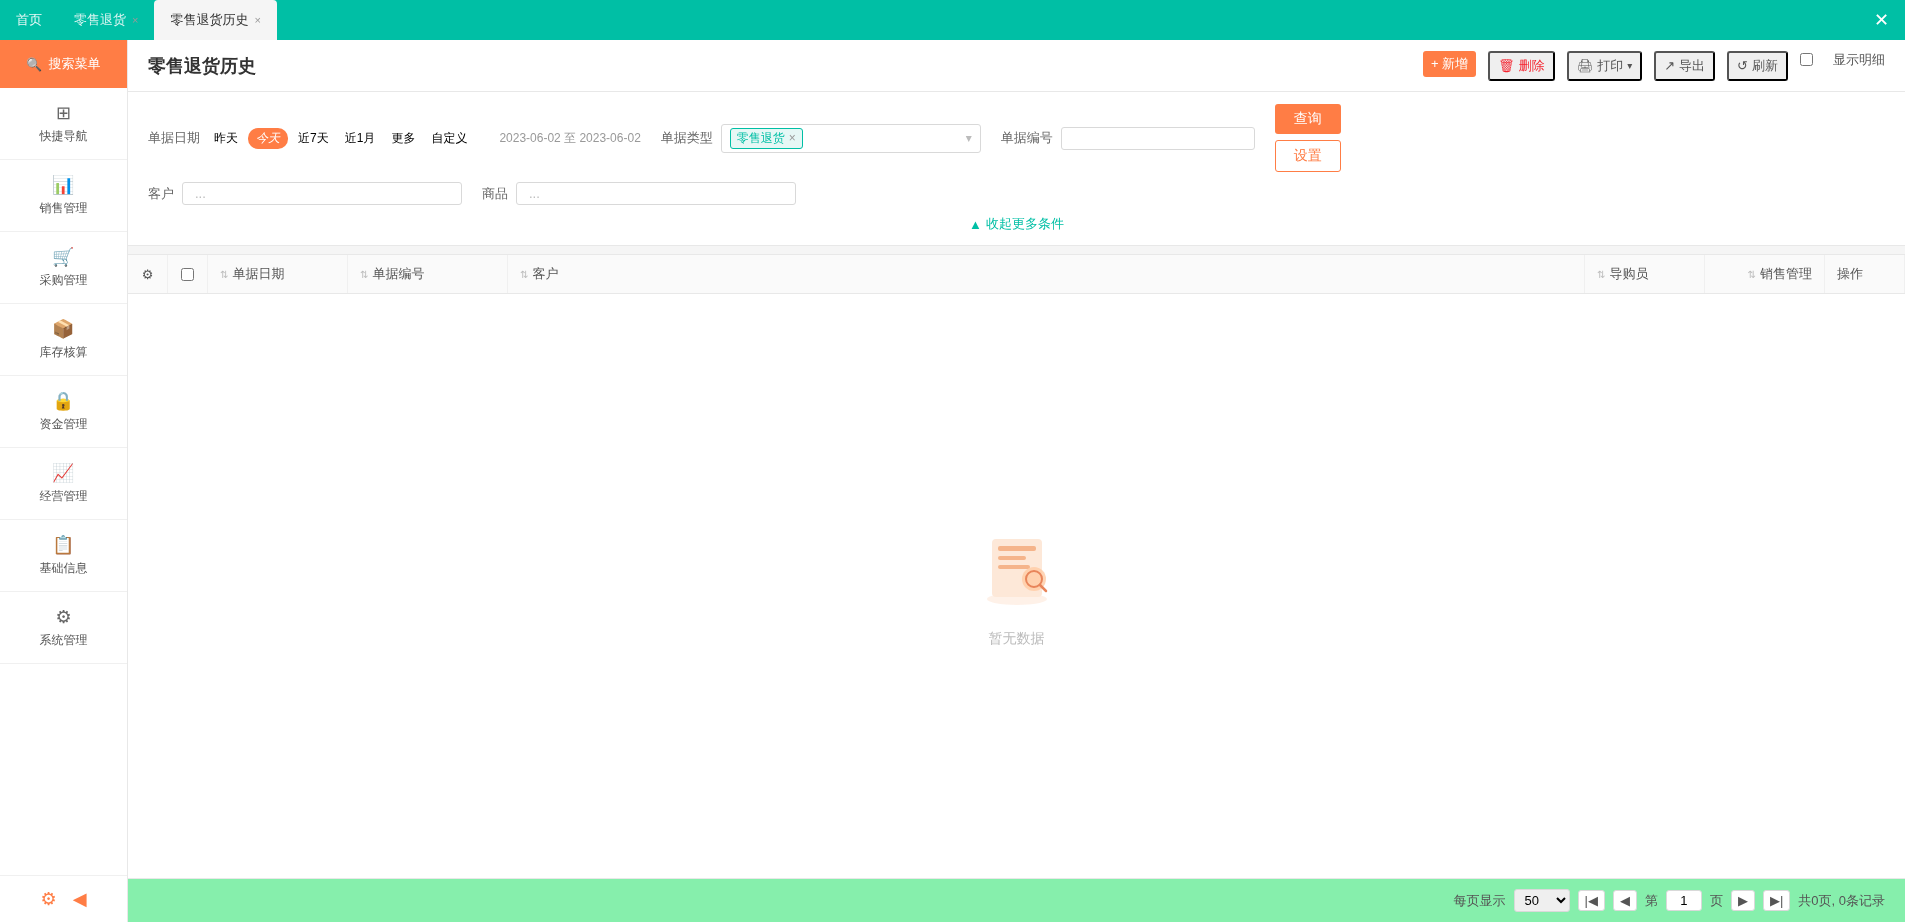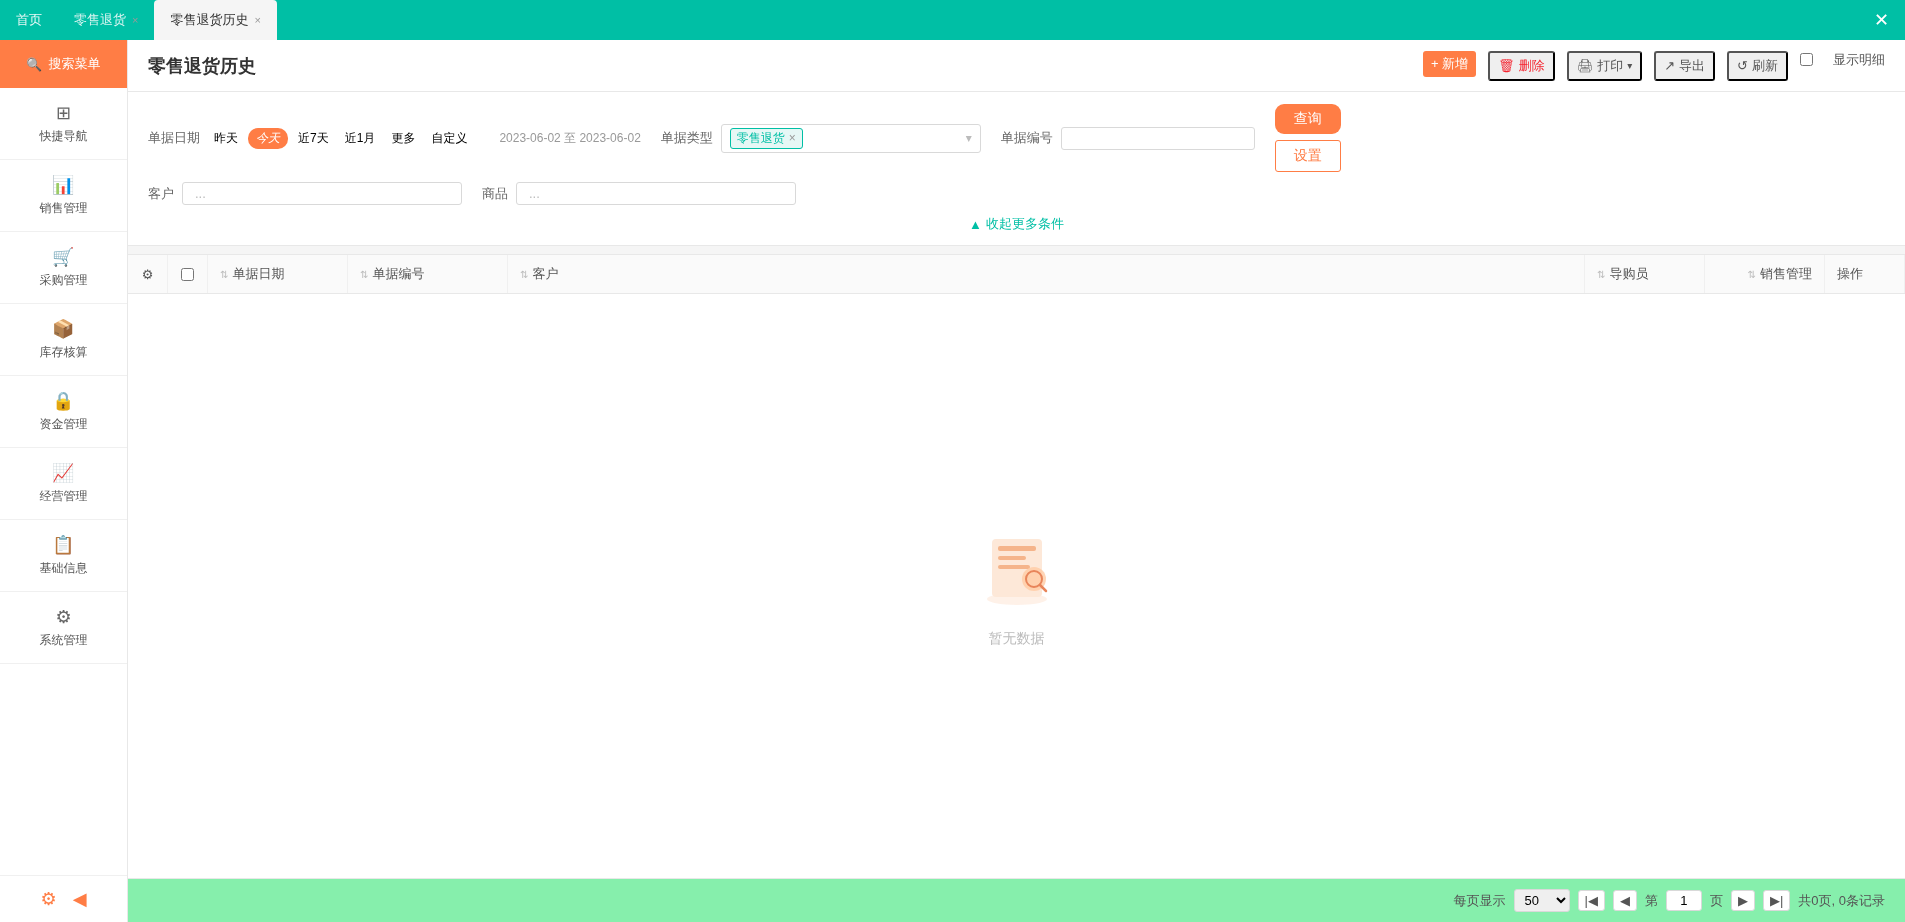--- a/index.html
+++ b/index.html
@@ -363,21 +363,21 @@
       width: 36px;
       text-align: center;
       font-size: 13px;
     }
 
     
     .query-btn {
       background: #ff7d45;
       color: white;
       border: none;
-      border-radius: 9px;
+      border-radius: 3px;
       padding: 6px 18px;
       font-size: 14px;
       cursor: pointer;
     }
     .set-btn {
       background: #fff;
       color: #ff7d45;
       border: 1px solid #ff7d45;
       border-radius: 3px;
       padding: 6px 18px;

